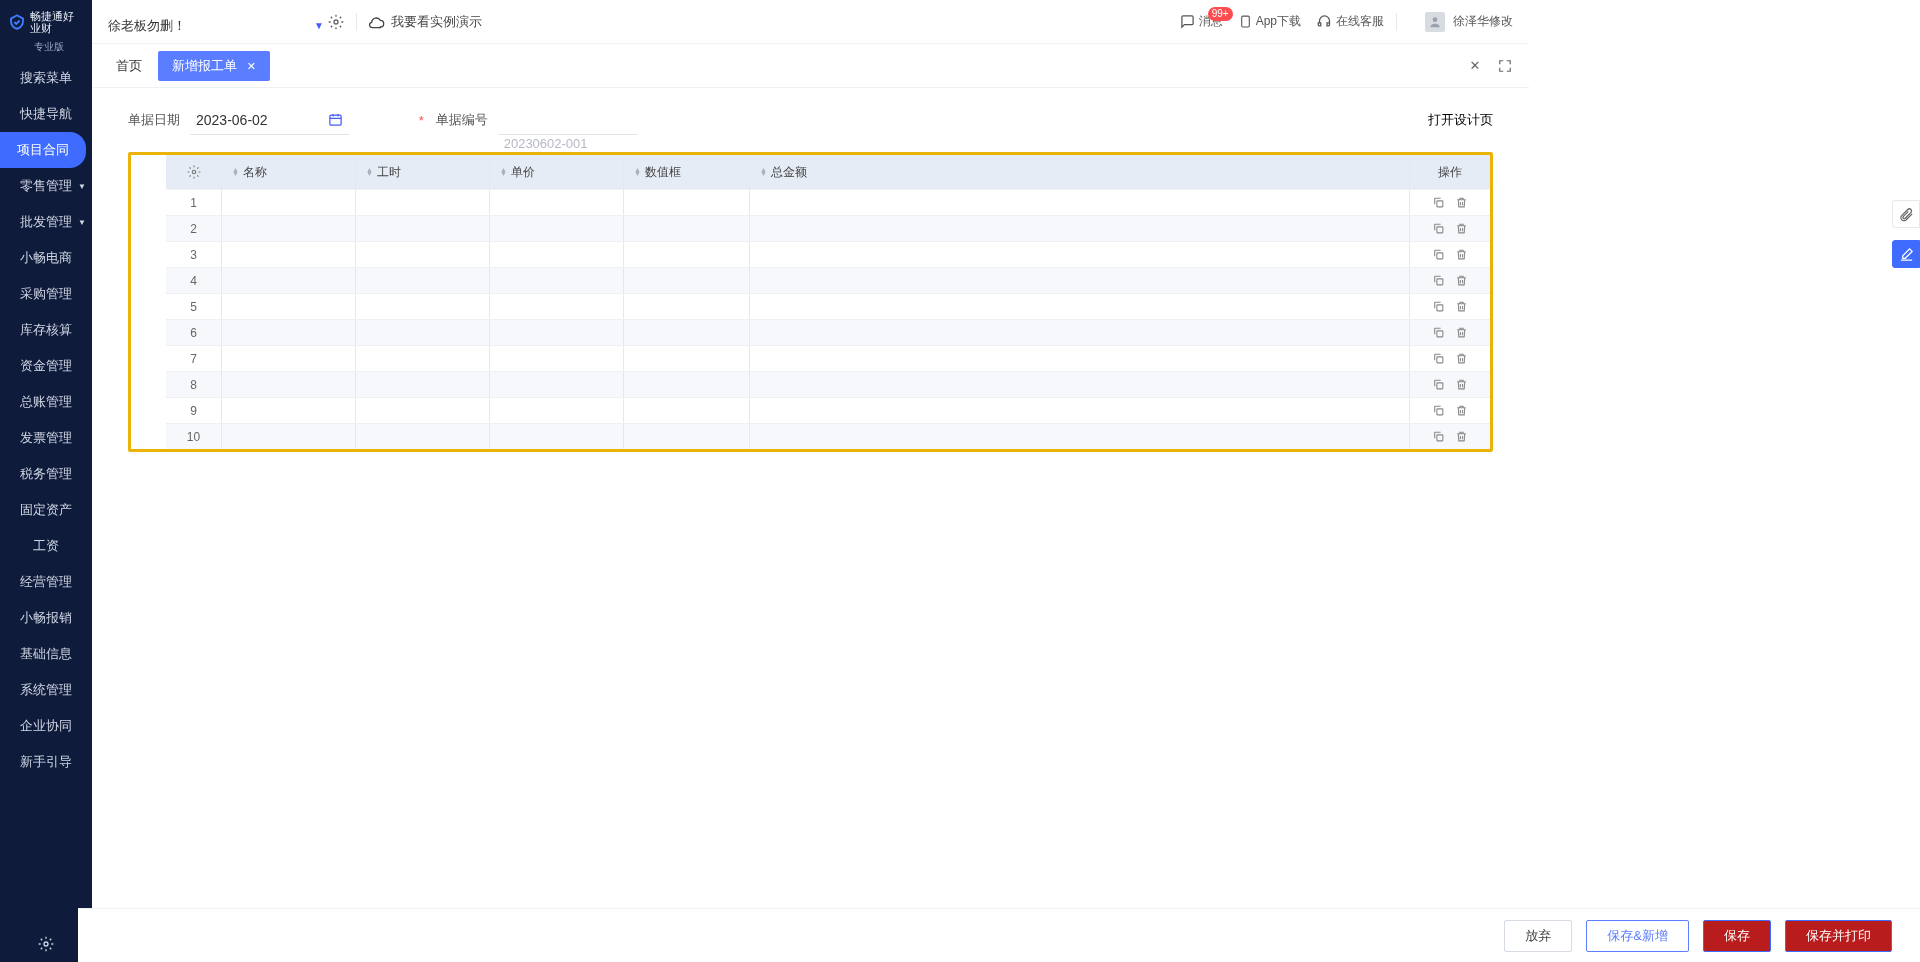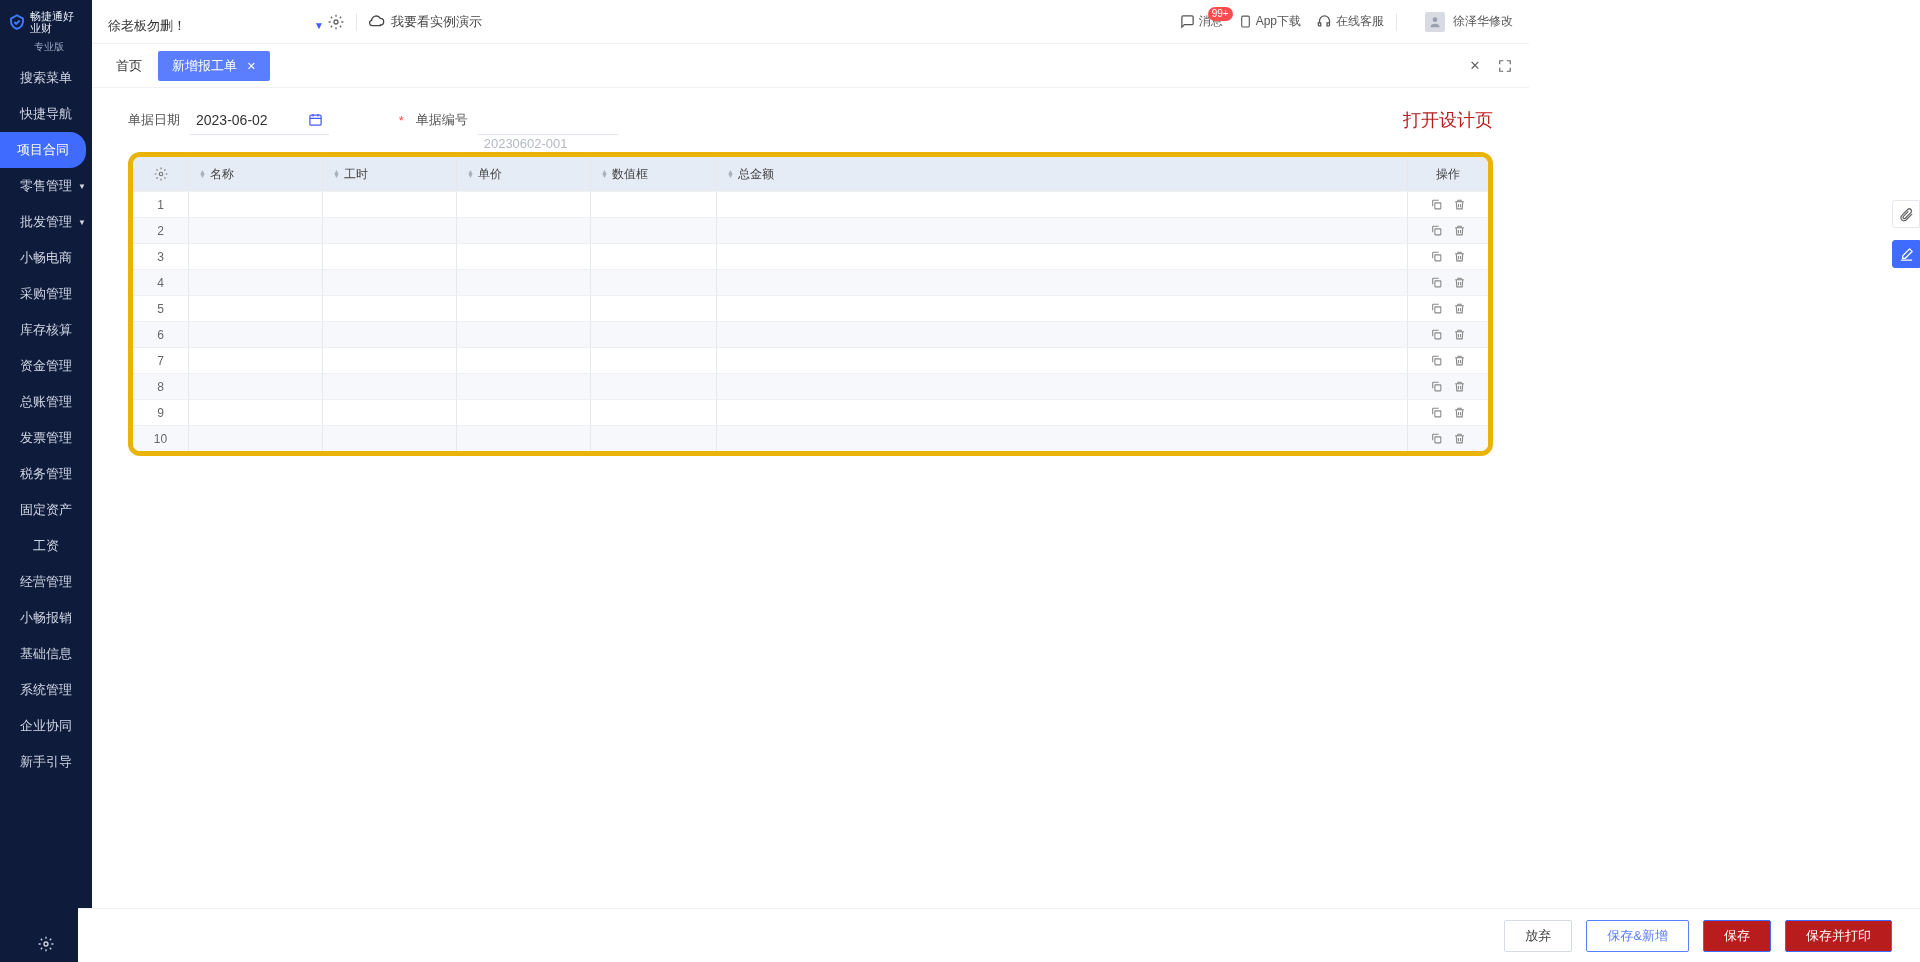--- a/index.html
+++ b/index.html
@@ -18,49 +18,49 @@
 .nav-item .caret { position: absolute; right: 6px; font-size: 8px; }
 .nav-bottom { height: 36px; display: flex; align-items: center; justify-content: center; cursor: pointer; }
 
 
 .main { flex: 1; display: flex; flex-direction: column; background: #fff; }
 .header { height: 44px; display: flex; align-items: center; padding: 0 16px; border-bottom: 1px solid #eef0f4; }
 .biz-select { display: flex; align-items: center; gap: 8px; font-size: 13px; color: #333; cursor: pointer; min-width: 220px; margin-top: 8px; }
 .biz-select .chev { color: #445bff; font-size: 10px; margin-left: auto; margin-right: 4px; }
 .hdr-icon { width: 16px; height: 16px; color: #666; cursor: pointer; }
 .hdr-sep { width: 1px; height: 18px; background: #e6e8ee; margin: 0 12px; }
-.demo-link { display: flex; align-items: flex-start; gap: 6px; color: #444; cursor: pointer; font-size: 13px; }
+.demo-link { display: flex; align-items: flex-end; gap: 6px; color: #444; cursor: pointer; font-size: 13px; }
 .hdr-spacer { flex: 1; }
 .hdr-item { display: flex; align-items: center; gap: 4px; color: #555; font-size: 12px; cursor: pointer; margin-left: 16px; position: relative; }
 .badge { position: absolute; top: -6px; right: -10px; background: #ff4d4f; color: #fff; font-size: 10px; padding: 0 4px; border-radius: 8px; line-height: 14px; }
 .avatar { width: 20px; height: 20px; background: #d8dbe2; display: inline-flex; align-items: center; justify-content: center; margin-right: 4px; border-radius: 2px; }
 
 
 .tabs-row { height: 44px; display: flex; align-items: center; padding: 0 10px; gap: 2px; border-bottom: 1px solid #eef0f4; }
 .tab { padding: 6px 14px; font-size: 13px; cursor: pointer; border-radius: 2px; }
 .tab.active { background: #5b7dff; color: #fff; }
 .tab .close { margin-left: 6px; font-size: 11px; }
 .tabs-spacer { flex: 1; }
 .tab-tool { width: 28px; height: 28px; display: flex; align-items: center; justify-content: center; color: #666; cursor: pointer; }
 
 
 .form-row { height: 64px; display: flex; align-items: center; padding: 0 36px; gap: 10px; }
 .label { font-size: 13px; color: #555; }
-.date-field { display: flex; align-items: center; height: 30px; border-bottom: 1px solid #e1e4eb; padding: 0 6px; gap: 40px; }
+.date-field { display: flex; align-items: center; height: 30px; border-bottom: 1px solid #e1e4eb; padding: 0 6px; gap: 60px; }
 .date-val { font-size: 14px; color: #333; font-weight: 500; }
 .cal-icon { color: #445bff; }
 .req { color: #ff4d4f; margin-left: 60px; margin-right: 2px; }
 .num-field { height: 30px; border-bottom: 1px solid #e1e4eb; padding: 0 6px; display: flex; align-items: center; min-width: 140px; }
 .num-val { color: #b5b9c4; font-size: 13px; margin-top: 48px; }
 .form-spacer { flex: 1; }
-.design-link { color: #b91c1c; font-size: 18px; cursor: pointer; }
+.design-link { color: #000000; font-size: 13px; cursor: pointer; }
 
 
 .table-wrap { padding: 0 36px; }
-.table { border: 5px solid #eab308; border-radius: 12px; overflow: hidden; }
+.table { border: 3px solid #eab308; border-radius: 2px; overflow: hidden; padding-left: 35px; }
 .tr { display: flex; height: 26px; }
 .tr.head { background: #e6ecf6; height: 34px; font-weight: 500; }
 .tr.alt { background: #f6f8fb; }
 .tr:not(.head) { border-top: 1px solid #eef0f4; }
 .td { border-right: 1px solid #e6e8ee; display: flex; align-items: center; padding: 0 10px; font-size: 12px; color: #444; }
 .td:last-child { border-right: none; }
 .col-gear { width: 56px; justify-content: center; }
 .col-name { width: 134px; }
 .col-time { width: 134px; }
 .col-price { width: 134px; }

